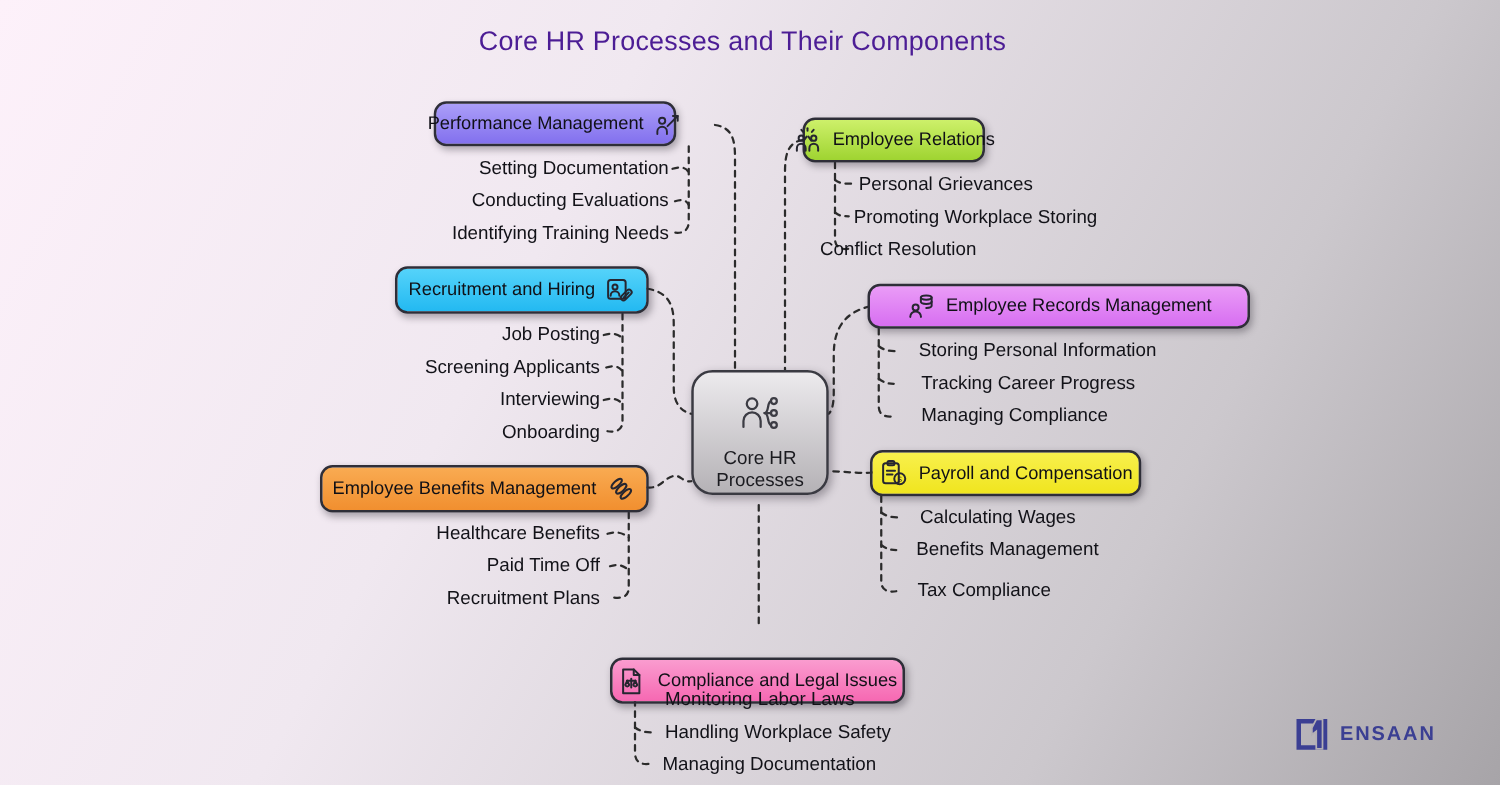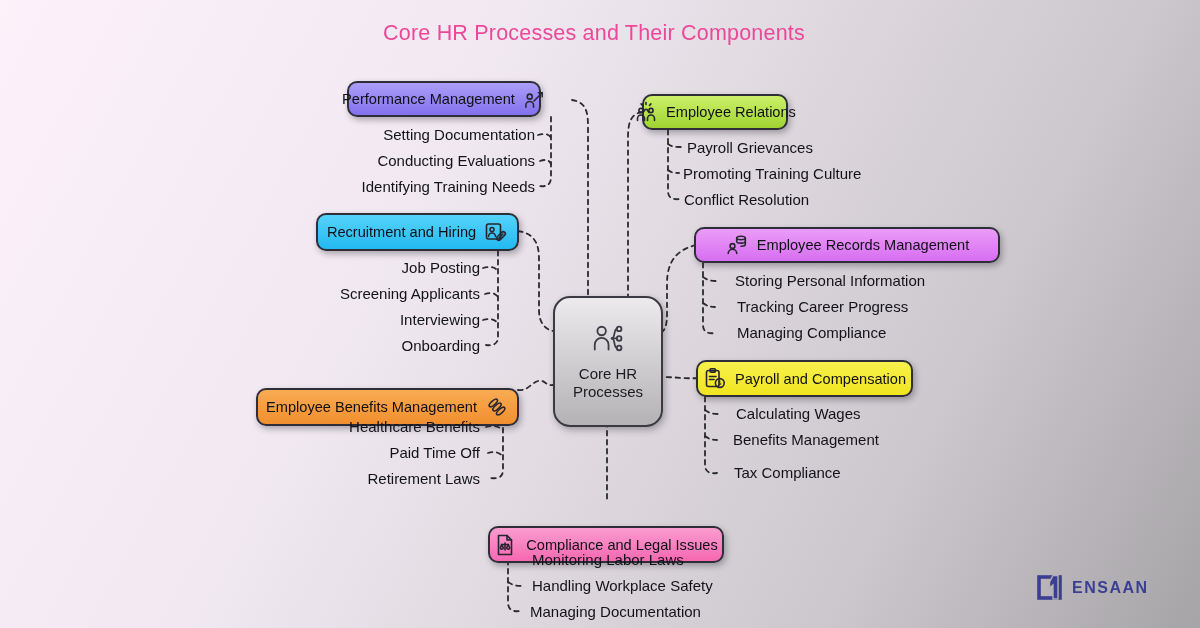--- a/index.html
+++ b/index.html
@@ -3,42 +3,42 @@
 <meta charset="utf-8">
 <style>
   html,body{margin:0;padding:0}
   body{
     width:1200px;height:628px;position:relative;overflow:hidden;
     background:linear-gradient(118deg,#fdf1fa 0%,#f0e8f0 35%,#ccc8cd 75%,#a7a4a8 100%);
     font-family:"Liberation Sans",sans-serif;
   }
   .title{
     position:absolute;top:21px;left:0;width:1188px;text-align:center;
-    font-size:21.5px;font-weight:500;color:#ec4899;letter-spacing:.2px;
+    font-size:21.5px;font-weight:500;color:#4c1d95;letter-spacing:.2px;
   }
   svg.connectors{position:absolute;left:0;top:0;pointer-events:none}
   svg.connectors path{fill:none;stroke:var(--connector,#2b2b2b);stroke-width:1.8;stroke-dasharray:4.5 4.5;stroke-linecap:round}
   .node{
     position:absolute;display:flex;align-items:center;justify-content:center;
     gap:8px;padding:0 10px;box-sizing:border-box;white-space:nowrap;
     border:2px solid #2e2e38;border-radius:10px;
     background:linear-gradient(180deg,var(--c1),var(--c2));
     box-shadow:2px 3px 6px rgba(40,35,45,.35);
   }
   .nlabel{font-size:14.6px;font-weight:500;color:#101016}
   .icon{display:flex;flex:none}
   .icon svg{stroke:#262630;fill:none;stroke-width:1.6;stroke-linecap:round;stroke-linejoin:round}
   .leaf{
     position:absolute;font-size:15px;font-weight:500;color:#121218;
     white-space:nowrap;line-height:18px;
   }
   .r{text-align:right}
   .center-node{
-    position:absolute;left:553px;top:296px;width:110px;height:131px;box-sizing:border-box;
-    display:flex;flex-direction:column;align-items:center;justify-content:center;gap:3px;
+    position:absolute;left:553px;top:296px;width:110px;height:100px;box-sizing:border-box;
+    display:flex;flex-direction:column;align-items:center;justify-content:flex-end;gap:3px;
     border:2px solid #3a3a42;border-radius:17px;
     background:linear-gradient(180deg,var(--cc1,#eceaed),var(--cc2,#b5b2b6));
     box-shadow:2px 3px 7px rgba(40,35,45,.35);
   }
   .center-node .cicon svg{stroke:#3c3c44;fill:none;stroke-width:1.7;stroke-linecap:round;stroke-linejoin:round}
   .center-label{font-size:15px;font-weight:500;color:#1b1b20;line-height:18px;text-align:center}
   .logo{position:absolute;left:1036px;top:574px;display:flex;align-items:center;gap:8px}
   .logo-text{font-size:16px;font-weight:bold;color:var(--logo,#3b3f93);letter-spacing:1.5px}
 </style>
 </head>
@@ -110,23 +110,23 @@
         <path d="M13.5,20.5 v-2 a3.5,3.5 0 0 1 7,0 v2"></path>
       <path d="M9,12.5 L11.3,9.3"></path>
         <path d="M15,12.5 L12.7,9.3"></path>
       <path d="M12,4.5 v-2"></path>
         <path d="M8.5,5.5 l-1.4,-1.6"></path>
         <path d="M15.5,5.5 l1.4,-1.6"></path>
     </svg>
   </span>
   <span class="nlabel">Employee Relations</span>
 </div>
-<div class="leaf" style="left:687px;top:139px">Payroll Grievances</div>
-<div class="leaf" style="left:683px;top:165px">Promoting Training Culture</div>
-<div class="leaf" style="left:684px;top:191px">Conflict Resolution</div>
+<div class="leaf" style="left:687px;top:139px">Personal Grievances</div>
+<div class="leaf" style="left:683px;top:165px">Promoting Workplace Storing</div>
+<div class="leaf" style="left:656px;top:191px">Conflict Resolution</div>
 
 <div class="node" style="left: 316px; top: 213px; width: 203px; height: 38px; padding-left: 10px; --c1: #55d3fa; --c2: #23b9f1;">
   <span class="nlabel">Recruitment and Hiring</span>
   <span class="icon">
     <svg width="24" height="24" viewBox="0 0 24 24">
       <rect x="2.5" y="4" width="14" height="15" rx="2"></rect>
       <circle cx="8" cy="9.5" r="2"></circle>
         <path d="M4.5,16.5 a3.5,3.5 0 0 1 7,0"></path>
       <g transform="rotate(45 17 16)">
           <rect x="14.9" y="10.8" width="4.2" height="10.4" rx="2.1"></rect>
@@ -149,35 +149,35 @@
       <path d="M11.7,5 v3.4 c0,0.95 1.9,1.7 4.3,1.7 s4.3,-0.75 4.3,-1.7 V5"></path>
       <path d="M20.3,8.4 v3.2 c0,0.95 -1.9,1.7 -4.3,1.7"></path>
     </svg>
   </span>
   <span class="nlabel">Employee Records Management</span>
 </div>
 <div class="leaf" style="left:735px;top:272px">Storing Personal Information</div>
 <div class="leaf" style="left:737px;top:298px">Tracking Career Progress</div>
 <div class="leaf" style="left:737px;top:324px">Managing Compliance</div>
 
-<div class="node" style="left: 256px; top: 372px; width: 263px; height: 38px; margin-top: 16px; --c1: #f9ab52; --c2: #f18f2f;">
+<div class="node" style="left: 256px; top: 372px; width: 263px; height: 38px; --c1: #f9ab52; --c2: #f18f2f;">
   <span class="nlabel">Employee Benefits Management</span>
   <span class="icon">
     <svg width="24" height="24" viewBox="0 0 24 24">
       <g transform="rotate(-42 12 12)">
         <ellipse cx="12" cy="6.5" rx="5.2" ry="2.1"></ellipse>
         <ellipse cx="12" cy="12" rx="5.2" ry="2.1"></ellipse>
         <ellipse cx="12" cy="17.5" rx="5.2" ry="2.1"></ellipse>
       </g>
     </svg>
   </span>
 </div>
 <div class="leaf r" style="right:720px;top:418px">Healthcare Benefits</div>
 <div class="leaf r" style="right:720px;top:444px">Paid Time Off</div>
-<div class="leaf r" style="right:720px;top:470px">Retirement Laws</div>
+<div class="leaf r" style="right:720px;top:470px">Recruitment Plans</div>
 
 <div class="node" style="left: 696px; top: 360px; width: 217px; height: 37px; --c1: #f8f04d; --c2: #f0e51e;">
   <span class="icon">
     <svg width="24" height="24" viewBox="0 0 24 24">
       <rect x="3.5" y="3.5" width="12.5" height="16" rx="2"></rect>
       <rect x="7" y="1.7" width="5.5" height="3.4" rx="1.2"></rect>
       <path d="M6.5,9.5 h6.5"></path>
         <path d="M6.5,12.5 h4.5"></path>
       <circle cx="16.8" cy="16" r="4.4"></circle>
       <text x="16.8" y="18.3" font-size="6.5" text-anchor="middle" stroke="none" fill="#262630" font-family="DejaVu Sans, sans-serif">$</text>

